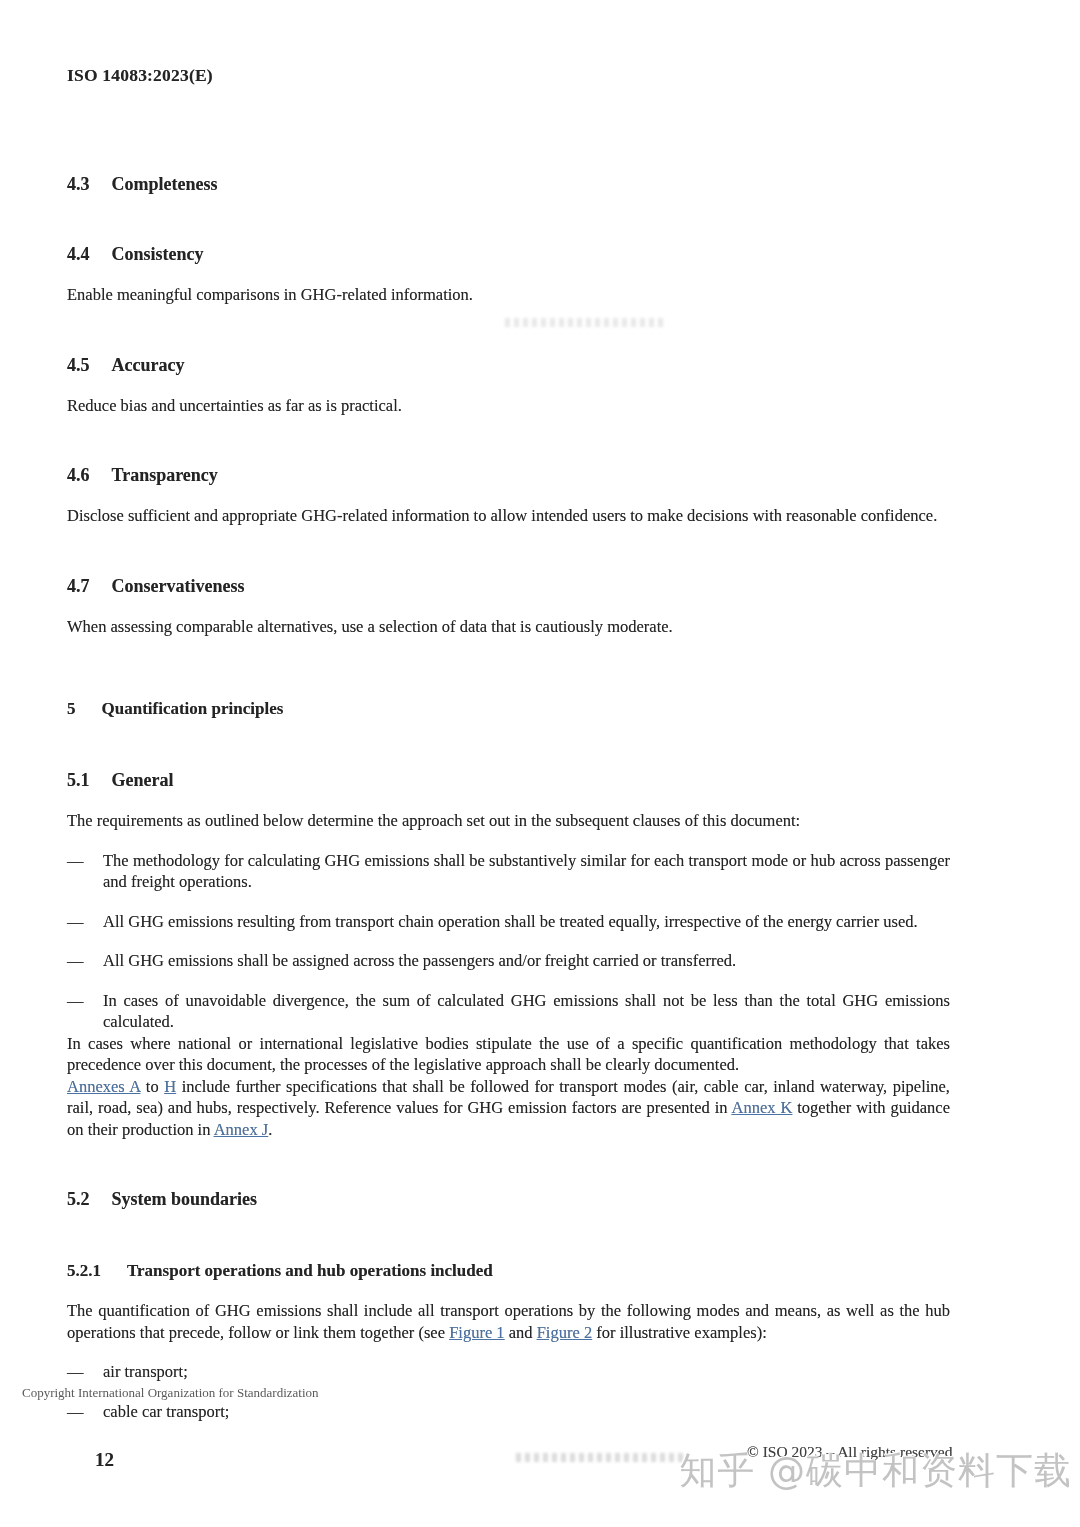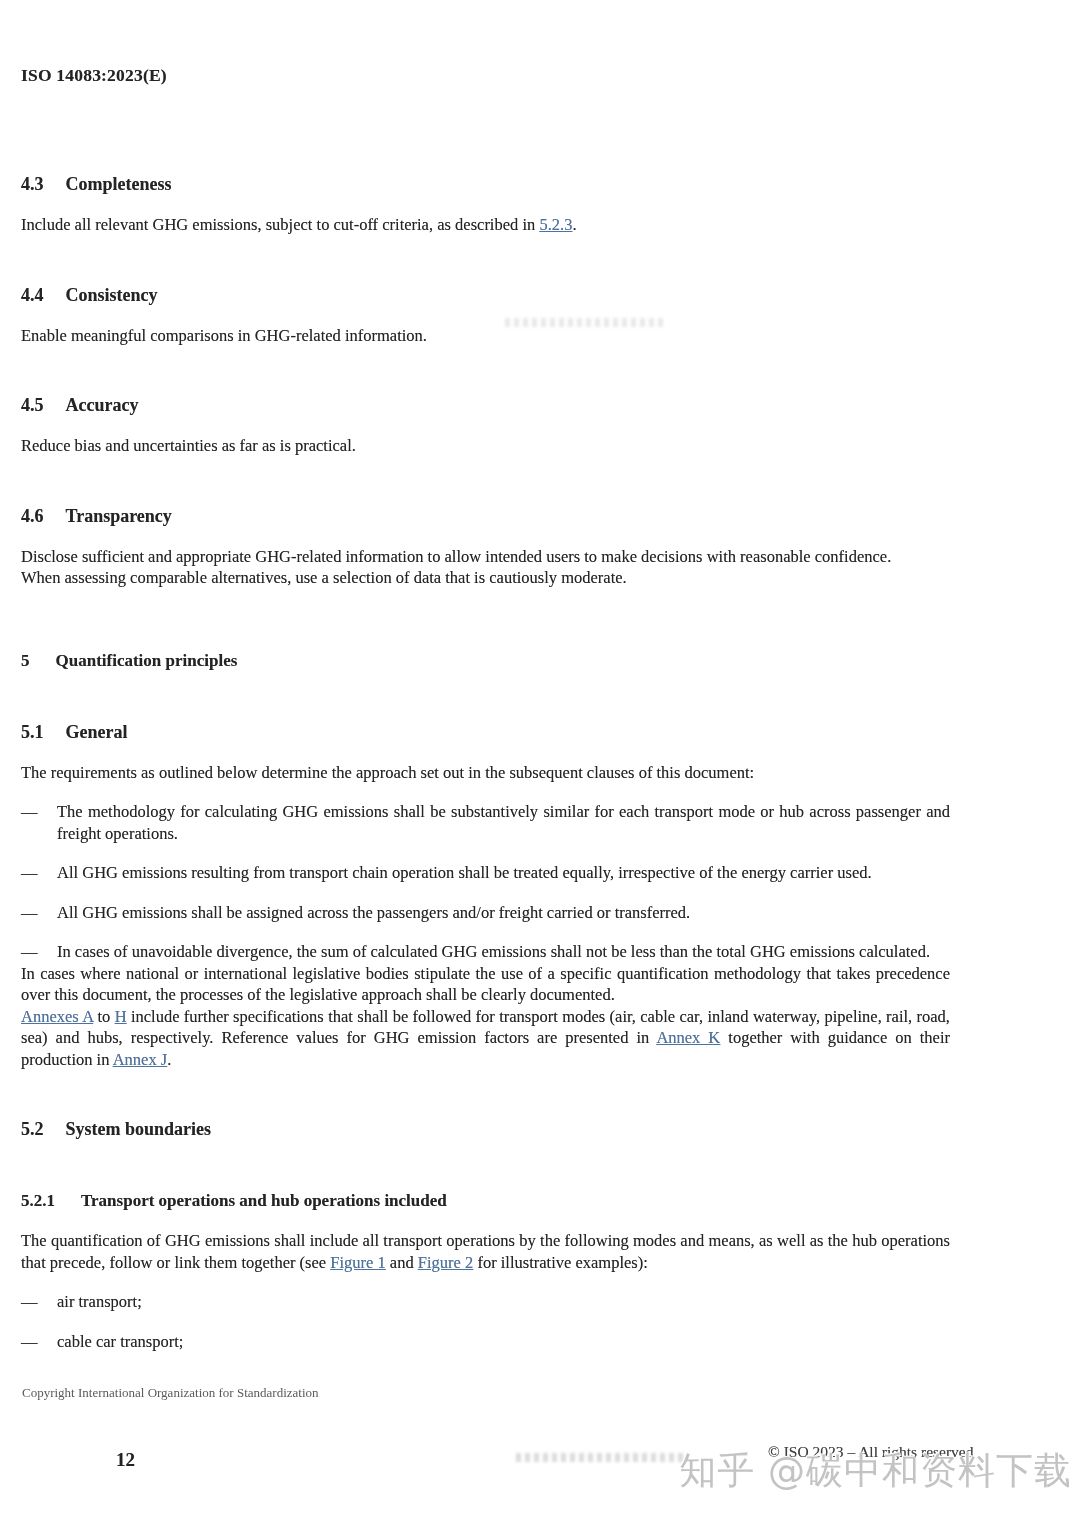--- a/index.html
+++ b/index.html
@@ -20,21 +20,21 @@
   h1.clause .hnum { margin-right:26px; }
   h3.subsub .hnum { margin-right:26px; }
   p.body { margin:0; font-size:16.5px; line-height:21.5px; text-align:justify; }
   .mt17 { margin-top:17px; } .mt18 { margin-top:18px; } .mt19 { margin-top:19px; }
   .mt29 { margin-top:29px; }
   .li { display:flex; margin-top:18px; font-size:16.5px; line-height:21.5px; }
   .li .dash { flex:0 0 36px; }
   .li .txt { flex:1; text-align:justify; }
   a.xref { color:var(--link, #4a72a4); text-decoration:underline; cursor:pointer; }
   
-  .content, .footer-rights, .pg-num { text-shadow:0 0 .5px rgba(40,40,40,.45);padding-left:21px; }
+  .content, .footer-rights, .pg-num { text-shadow:0 0 .5px rgba(40,40,40,.45); }
   
   .smudge { position:absolute; filter:blur(1.5px); opacity:.55;
     background:repeating-linear-gradient(90deg, #bdbdbd 0 5px, transparent 5px 9px); }
   .smudge-mid { top:318px; left:505px; width:158px; height:9px; opacity:.35; }
   .smudge-foot { top:1453px; left:516px; width:172px; height:9px; }
   
   .pg-num { position:absolute; left:95px; top:1449px; font-size:19px; font-weight:bold; }
   .footer-copy { position:absolute; left:22px; top:1385px; font-size:13px;
     color:var(--footer_grey, #5a5a5a); font-family:Liberation Serif, serif; }
   .footer-rights { position:absolute; left:747px; top:1443px; font-size:15.5px; color:#404040; }
@@ -45,31 +45,31 @@
 </style>
 </head>
 <body>
 
 <div class="page">
   <div class="content">
 
     <div class="doc-ref">ISO 14083:2023(E)</div>
 
     <h2 class="sub first"><span class="hnum">4.3</span><span>Completeness</span></h2>
-    <p class="body"><span>Include all relevant GHG emissions, subject to cut-off criteria, as described in </span><a class="xref">5.2.3</a><span>.</span></p>
 
     <h2 class="sub"><span class="hnum">4.4</span><span>Consistency</span></h2>
     <p class="body">Enable meaningful comparisons in GHG-related information.</p>
 
     <h2 class="sub"><span class="hnum">4.5</span><span>Accuracy</span></h2>
     <p class="body">Reduce bias and uncertainties as far as is practical.</p>
 
     <h2 class="sub"><span class="hnum">4.6</span><span>Transparency</span></h2>
     <p class="body">Disclose sufficient and appropriate GHG-related information to allow intended users to make decisions with reasonable confidence.</p>
 
+    <h2 class="sub"><span class="hnum">4.7</span><span>Conservativeness</span></h2>
     <p class="body">When assessing comparable alternatives, use a selection of data that is cautiously moderate.</p>
 
     <h1 class="clause"><span class="hnum">5</span><span>Quantification principles</span></h1>
 
     <h2 class="sub afterh1"><span class="hnum">5.1</span><span>General</span></h2>
     <p class="body">The requirements as outlined below determine the approach set out in the subsequent clauses of this document:</p>
 
     <div class="li mt17">
         <span class="dash">—</span>
         <span class="txt">The methodology for calculating GHG emissions shall be substantively similar for each transport mode or hub across passenger and freight operations.</span>

